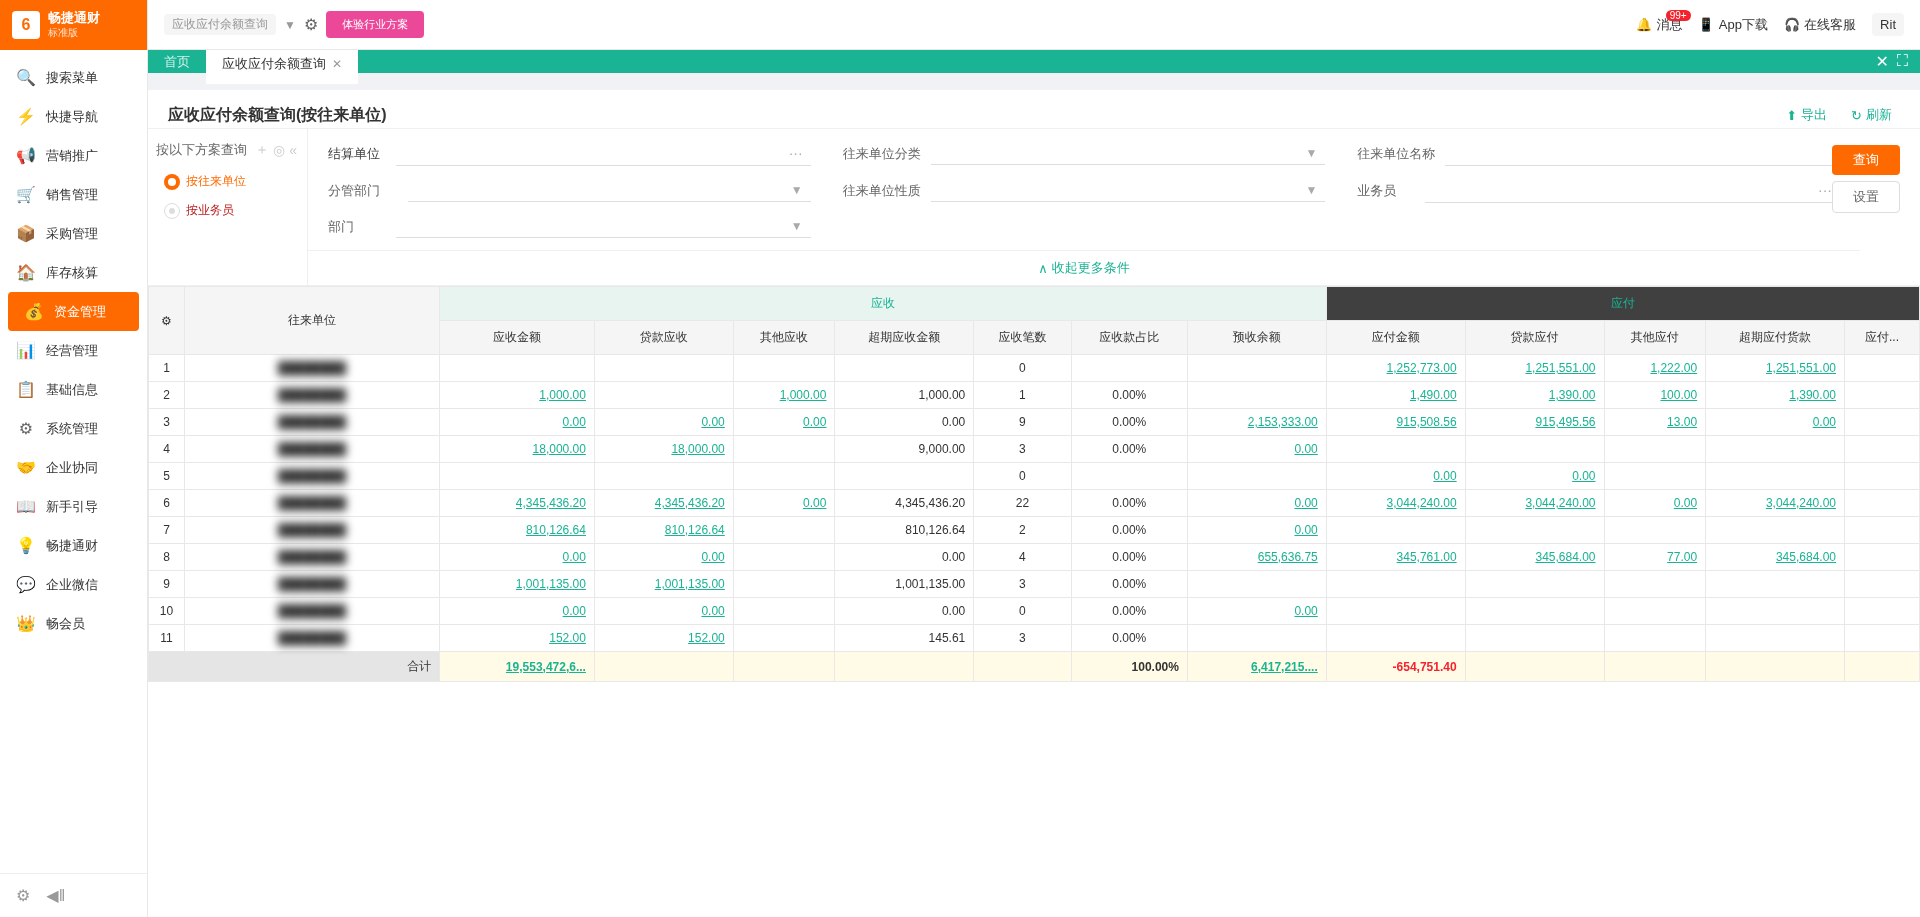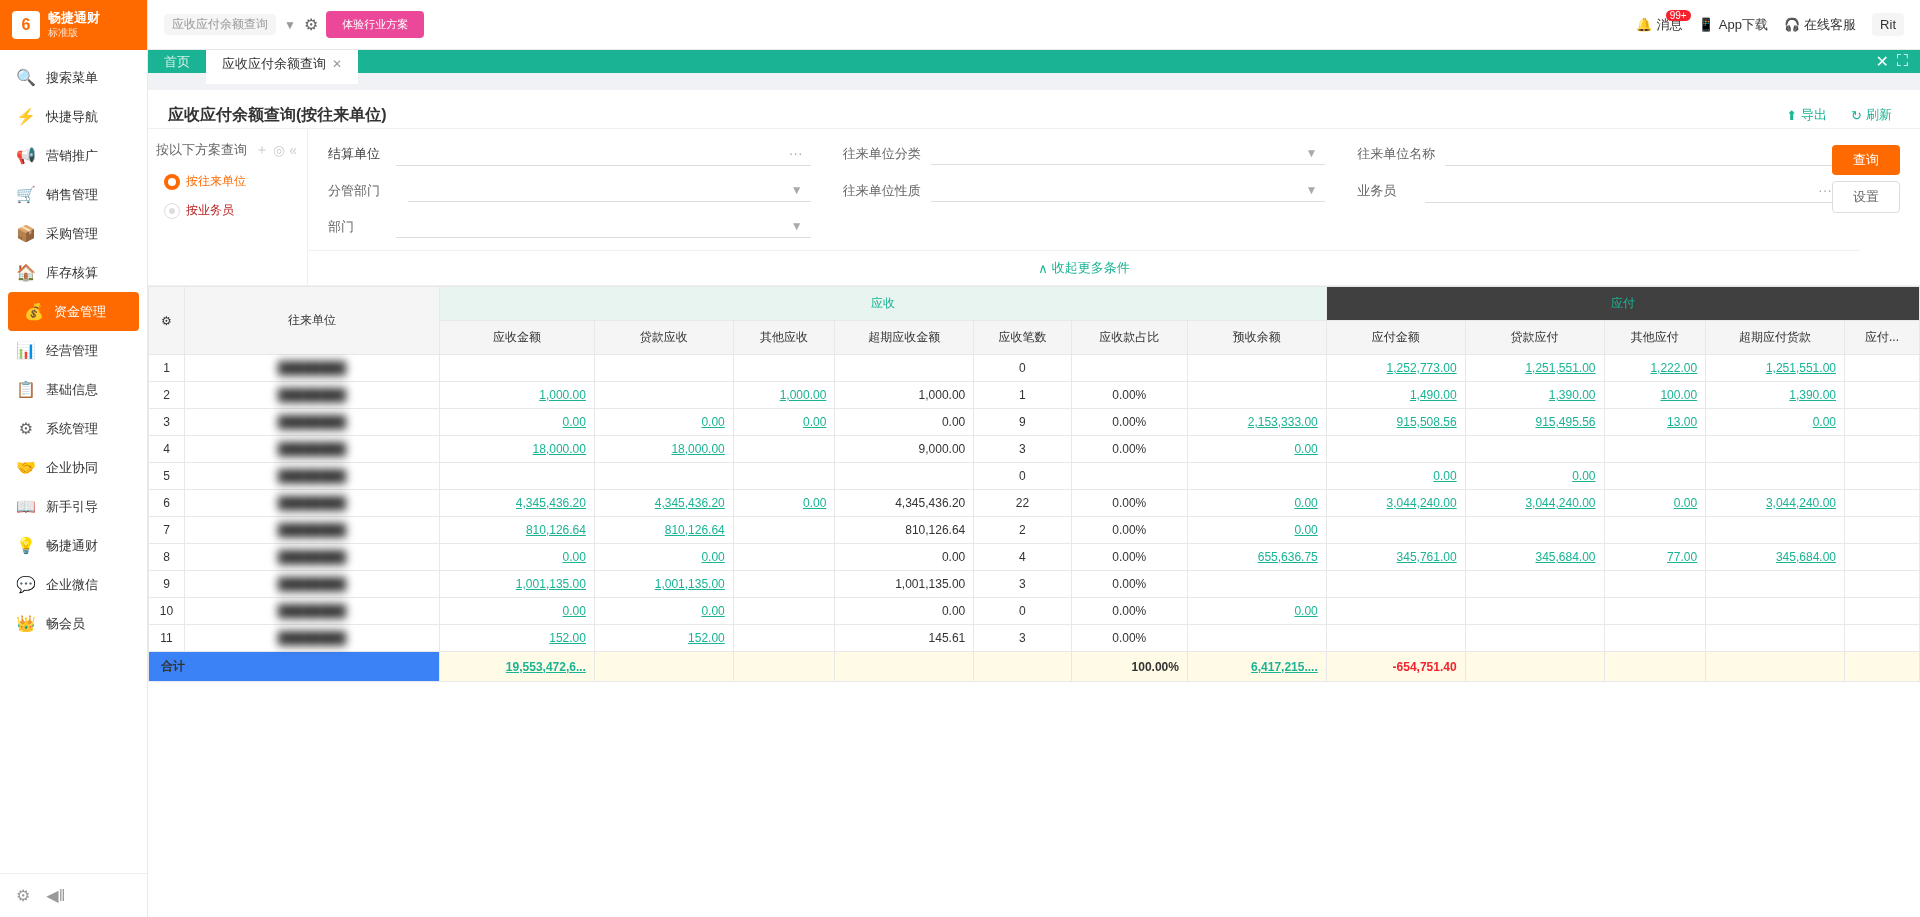--- a/index.html
+++ b/index.html
@@ -536,21 +536,21 @@
               <td class="num"></td>
               <td class="num"></td>
               <td class="num"></td>
               <td class="num"></td>
               <td class="num"></td>
               <td></td>
             </tr>
           </tbody>
         <tfoot>
           <tr>
-            <td colspan="2" style="text-align:left; font-weight:bold; background:#3b82f6; padding-left:12px;">合计</td>
+            <td colspan="2" style="text-align:right; font-weight:normal; background:#e5e5e5; padding-left:12px;">合计</td>
             <td class="num" style="background:#fffbe6; color:#1ab394; text-decoration:underline; cursor:pointer;">19,553,472,6...</td>
             <td style="background:#fffbe6;"></td>
             <td style="background:#fffbe6;"></td>
             <td style="background:#fffbe6;"></td>
             <td style="background:#fffbe6;"></td>
             <td class="num" style="background:#fffbe6; font-weight:bold;">100.00%</td>
             <td class="num" style="background:#fffbe6; color:#1ab394; text-decoration:underline; cursor:pointer;">6,417,215....</td>
             <td class="num" style="background:#fffbe6; color:#f5222d; font-weight:bold;">-654,751.40</td>
             <td style="background:#fffbe6;"></td>
             <td style="background:#fffbe6;"></td>

